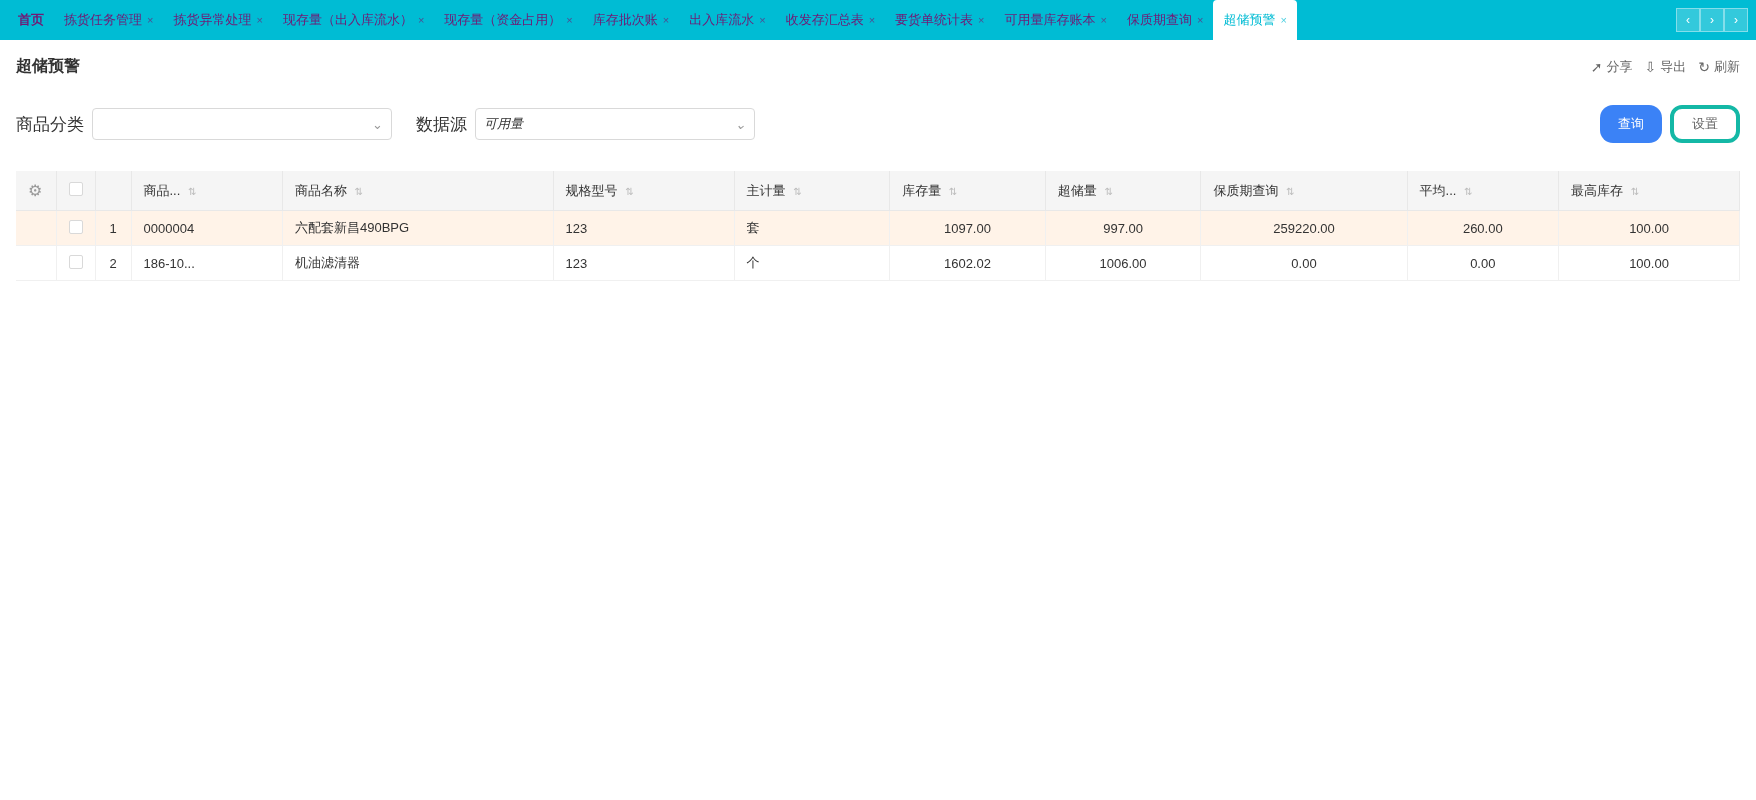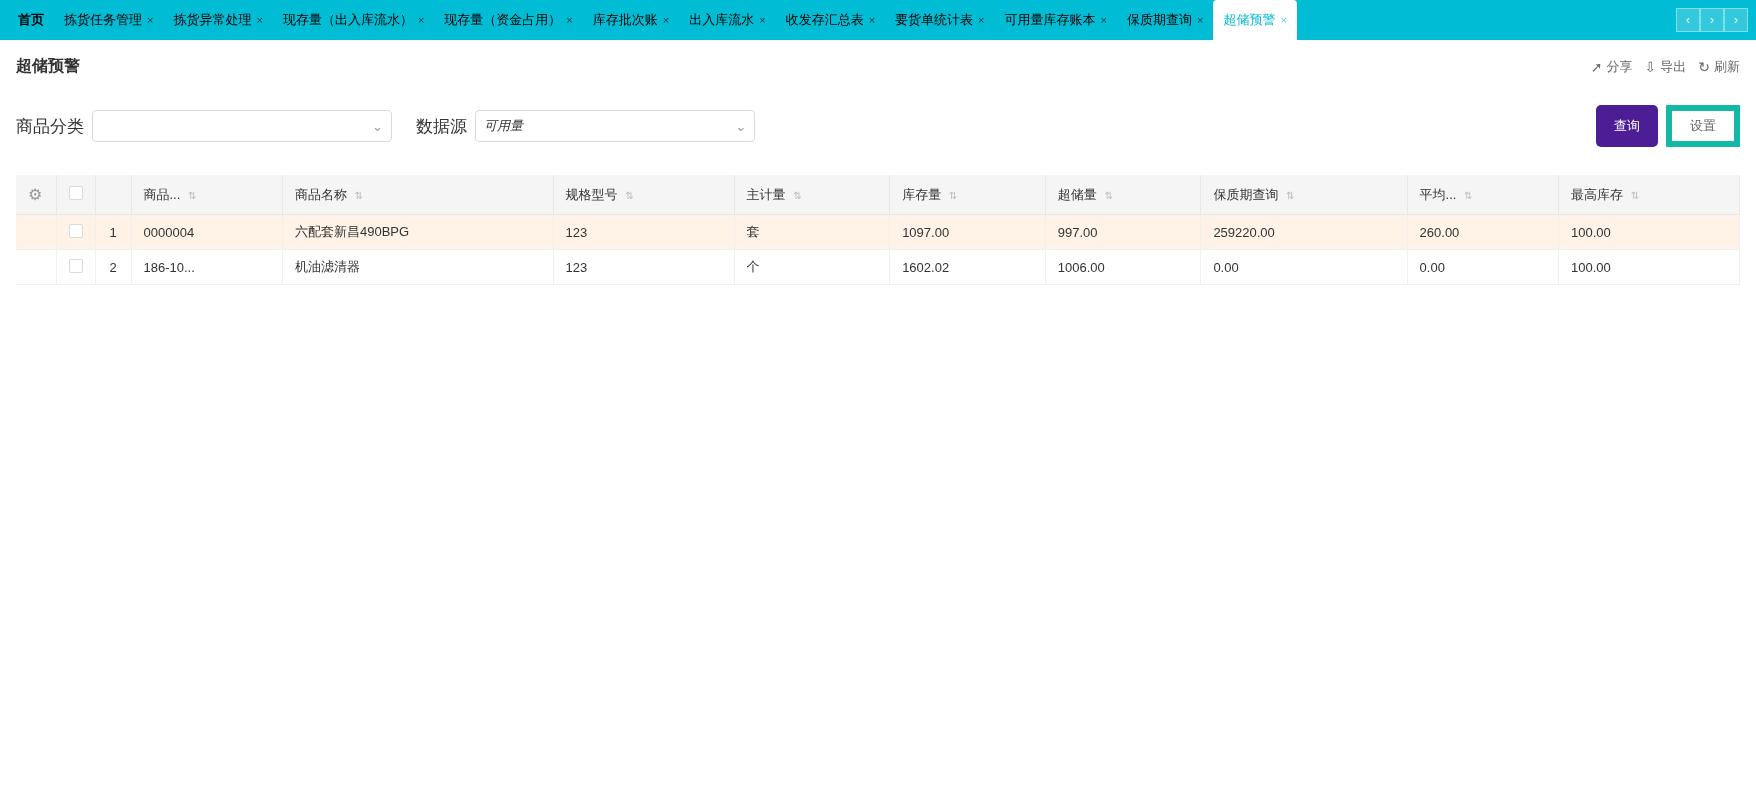--- a/index.html
+++ b/index.html
@@ -13,21 +13,21 @@
       height: 40px;
       padding: 0 8px;
       overflow: hidden;
       white-space: nowrap;
     }
     .nav-item {
       display: inline-flex;
       align-items: center;
       padding: 0 10px;
       height: 40px;
-      color: #000000;
+      color: #701a75;
       font-size: 13px;
       cursor: pointer;
       flex-shrink: 0;
     }
     .nav-item.active { background: #fff; color: #00bcd4; border-radius: 4px 4px 0 0; }
     .nav-item .close-btn {
       margin-left: 5px;
       font-size: 11px;
       cursor: pointer;
       opacity: 0.7;
@@ -119,34 +119,34 @@
       cursor: pointer;
       position: relative;
     }
     .filter-select-arrow { color: #999; }
     .filter-actions {
       margin-left: auto;
       display: flex;
       gap: 8px;
     }
     .btn-query {
-      background: #4c1d95;
+      background: #3b82f6;
       color: #fff;
       border: none;
-      border-radius: 5px;
+      border-radius: 13px;
       padding: 6px 18px;
       font-size: 13px;
       cursor: pointer;
       text-align: center;
     }
     .btn-settings {
       background: #fff;
       color: #666;
-      border: 6px solid #14b8a6;
-      border-radius: 0;
+      border: 4px solid #14b8a6;
+      border-radius: 12px;
       padding: 6px 18px;
       font-size: 13px;
       cursor: pointer;
     }
 
     
     .data-table {
       width: 100%;
       border-collapse: collapse;
       font-size: 13px;
@@ -173,21 +173,21 @@
     .data-table tbody tr {
       border-bottom: 1px solid #f0f0f0;
     }
     .data-table tbody tr.highlighted { background: #fff3e8; }
     .data-table tbody td {
       padding: 8px 12px;
       color: #333;
       white-space: nowrap;
       border-right: 1px solid #f0f0f0;
     }
-    .data-table tbody td.text-right { text-align: left; }
+    .data-table tbody td.text-right { text-align: center; }
     .row-number { color: #999; text-align: center; }
     .checkbox-cell { text-align: center; }
     .settings-cell { text-align: center; }
 
     
     .cb {
       width: 14px;
       height: 14px;
       border: 1px solid #d9d9d9;
       border-radius: 2px;

